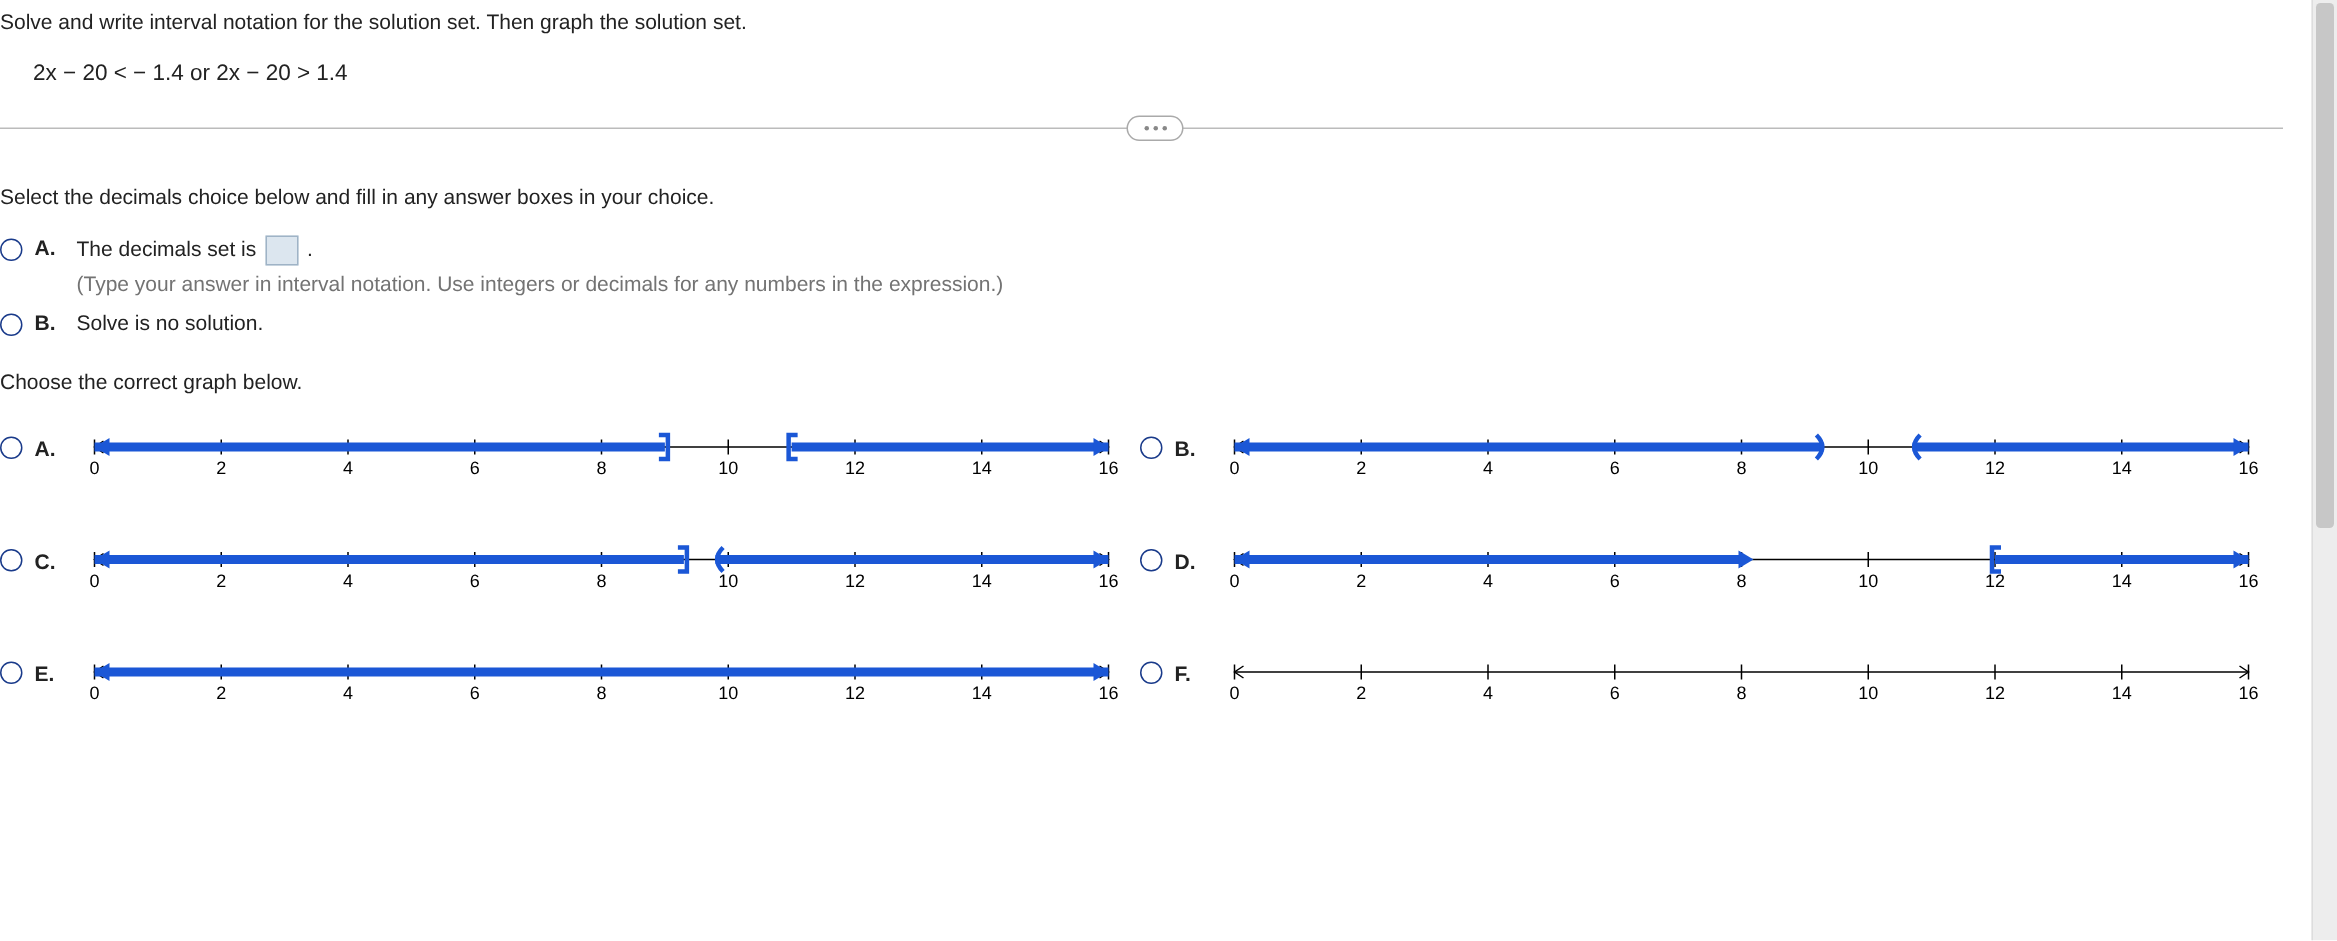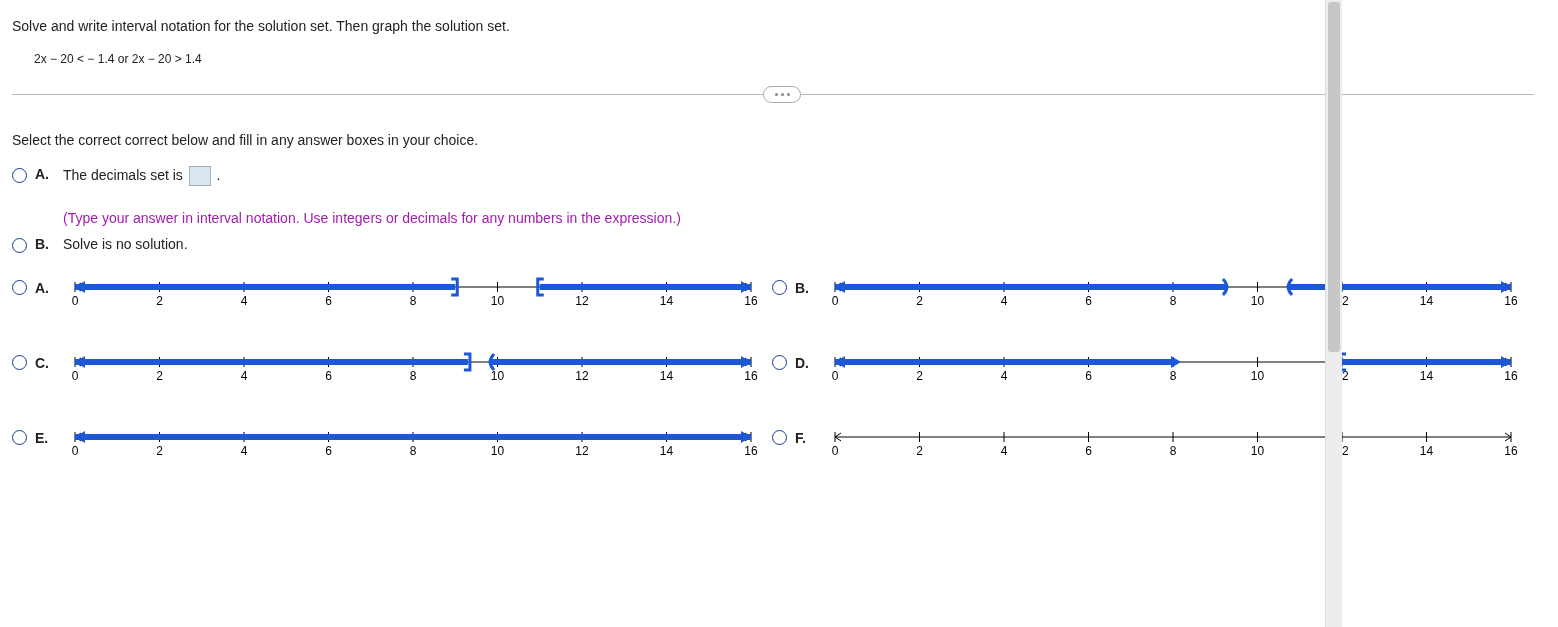--- a/index.html
+++ b/index.html
@@ -1,30 +1,30 @@
 <!DOCTYPE html>
 <html><head>
 <meta charset="utf-8">
 <style>
 html,body{margin:0;padding:0;font-family:Arial,Helvetica,sans-serif;font-size:14px;color:#222;background:#fff}
-.page{width:1342px;height:627px;position:relative;box-sizing:border-box;padding:12px}
+.page{width:1558px;height:627px;position:relative;box-sizing:border-box;padding:0}
 .content{padding:4px 0 0 0;width:1540px}
 .q-text{margin:2px 0 8px 0;font-size:14px}
-.inequality{margin:18px 0 18px 22px;font-size:12px}
+.inequality{margin:18px 0 18px 22px;font-size:15px}
 .divider-wrap{position:relative;height:20px;margin:8px 0 18px 0}
 .hr{border:none;border-top:1px solid #bbb;margin:10px 0;height:0;position:absolute;left:0;right:18px;top:0}
 .dots{position:absolute;left:50%;top:2px;transform:translateX(-50%);background:#fff;border:1px solid #aaa;border-radius:9px;width:36px;height:15px;display:flex;align-items:center;justify-content:center;gap:3px;cursor:pointer}
 .dots span{width:3px;height:3px;background:#888;border-radius:50%}
 .instr{margin:28px 0 18px 0}
 .choice-row{display:flex;align-items:flex-start;margin:10px 0 6px 0}
 .radio{width:13px;height:13px;border:1.5px solid #193a8a;border-radius:50%;flex:0 0 auto;margin:2px 8px 0 0;cursor:pointer;background:#fff}
 .choice-label{font-weight:bold;margin-right:10px;min-width:18px}
 .choice-body{flex:1}
 .ans-input{display:inline-block;width:20px;height:18px;background:#dce6ef;border:1px solid #9fb3c6;vertical-align:middle;margin:0 2px}
-.hint{color:#a21caf;margin-top:24px}
+.hint{color:#737373;margin-top:4px}
 .graph-instr{margin:22px 0 18px 0}
 .graph-grid{display:grid;grid-template-columns:760px 760px;column-gap:0;row-gap:30px;margin-top:16px}
 .graph-row{display:flex;align-items:center}
 .graph-row .radio{margin-top:-8px}
 .graph-row .choice-label{margin-top:-8px}
 .nl{display:block}
 .scrollbar{position:absolute;right:0;top:0;bottom:0;width:16px;background:#ededed;border-left:1px solid #ddd}
 .scrollbar .thumb{position:absolute;left:2px;right:2px;top:2px;height:350px;background:#c7c7c7;border-radius:3px}
 </style>
 </head>
@@ -37,41 +37,42 @@
 
 <div class="divider-wrap">
   <hr class="hr">
   <div class="dots">
           <span></span>
           <span></span>
           <span></span>
         </div>
 </div>
 
-<div class="instr">Select the correct correct below and fill in any answer boxes in your choice.</div>
+<div class="instr">Select the decimals choice below and fill in any answer boxes in your choice.</div>
 
 <div class="choice-row">
   <div class="radio"></div>
   <div class="choice-label">A.</div>
   <div class="choice-body">
     <span>The decimals set is </span>
     <span class="ans-input" title=""></span>
     <span>.</span>
     <div class="hint">(Type your answer in interval notation. Use integers or decimals for any numbers in the expression.)</div>
   </div>
 </div>
 
 <div class="choice-row">
   <div class="radio"></div>
   <div class="choice-label">B.</div>
   <div class="choice-body">
     <span>Solve is no solution.</span>
   </div>
 </div>
 
+<div class="graph-instr">Choose the correct graph below.</div>
 
 <div class="graph-grid" id="graph-grid">
         <div class="graph-row">
           <div class="radio"></div>
           <div class="choice-label">A.</div>
           <svg class="nl" width="700" height="45">
             <line x1="12" y1="18" x2="688" y2="18" stroke="#000" stroke-width="1"></line>
             <polyline points="18,14 12,18 18,22" fill="none" stroke="#000" stroke-width="1"></polyline>
             <polyline points="682,14 688,18 682,22" fill="none" stroke="#000" stroke-width="1"></polyline>
             <line x1="12" y1="13" x2="12" y2="23" stroke="#000" stroke-width="1"></line>

